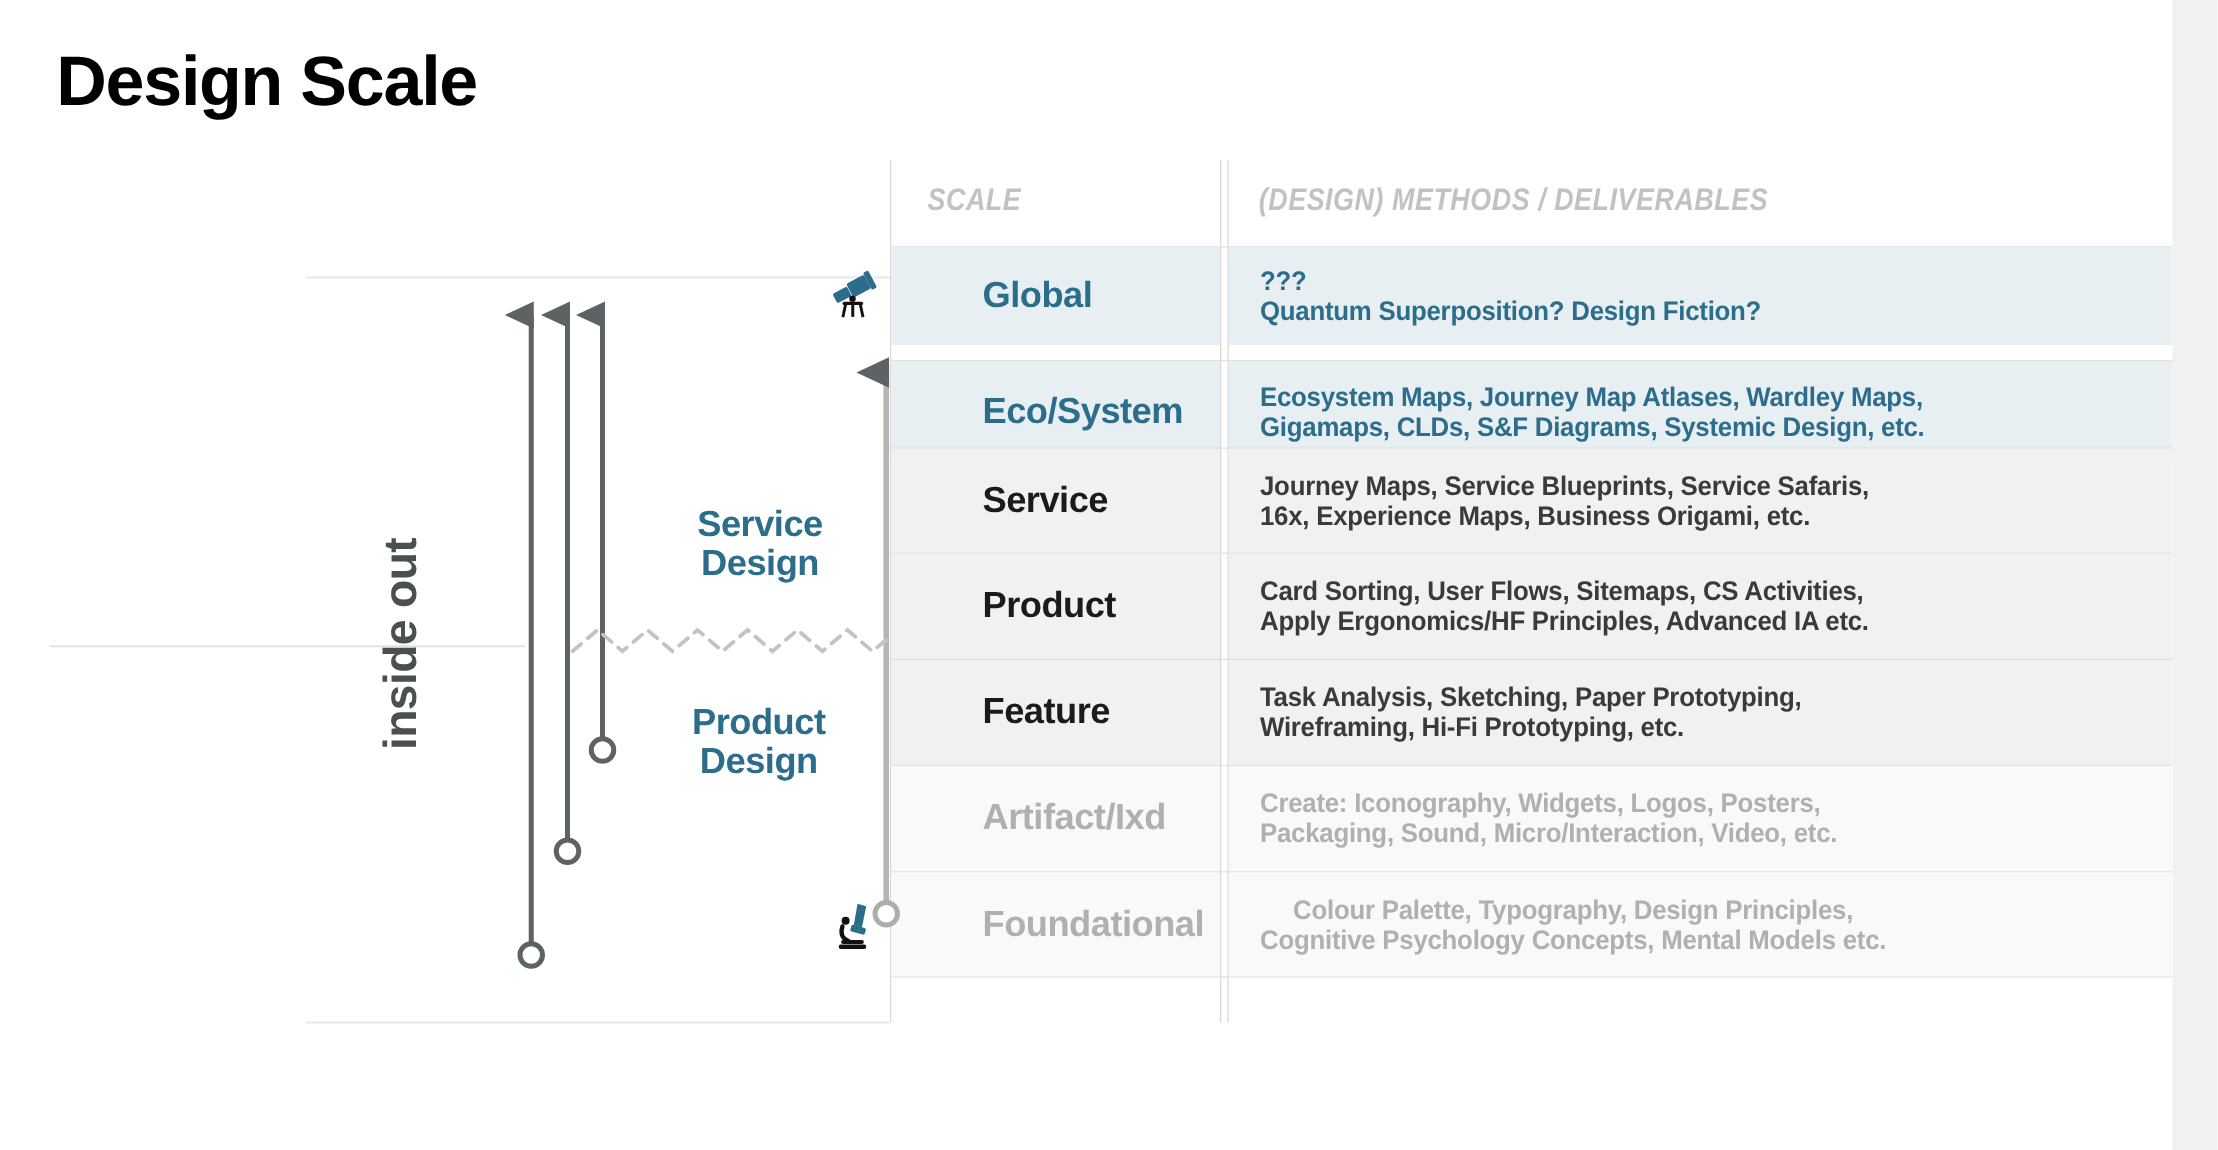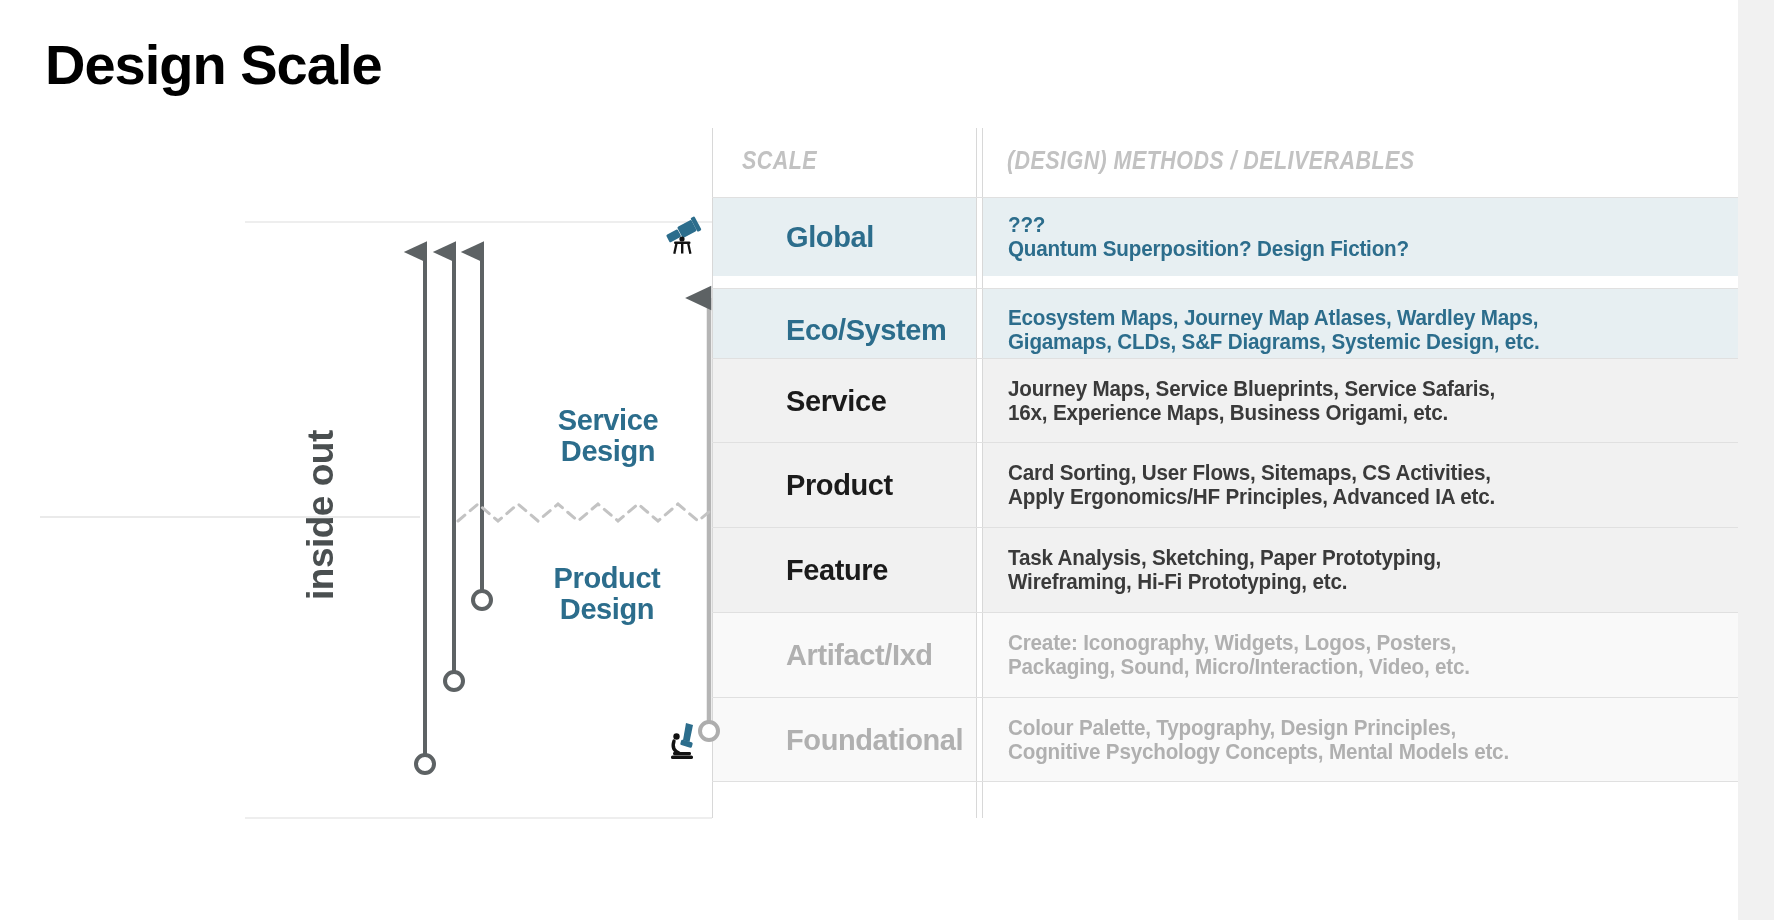--- a/index.html
+++ b/index.html
@@ -88,21 +88,21 @@
   #head-methods { left: 295px; }
 
   
   .row {
     position: absolute;
     left: 0;
     width: 1026px;
     border-top: 1px solid #e0e0e0;
     box-sizing: border-box;
   }
-  .row.last { border-bottom: 1px solid #e0e0e0; }
+  .row.last { border-bottom: 1px solid #e0e0e0; text-align: center; }
 
   .row-bg-scale {
     position: absolute;
     left: 1px; top: 0;
     width: 263px;
     height: 100%;
   }
   .row-bg-methods {
     position: absolute;
     left: 271px; top: 0;

